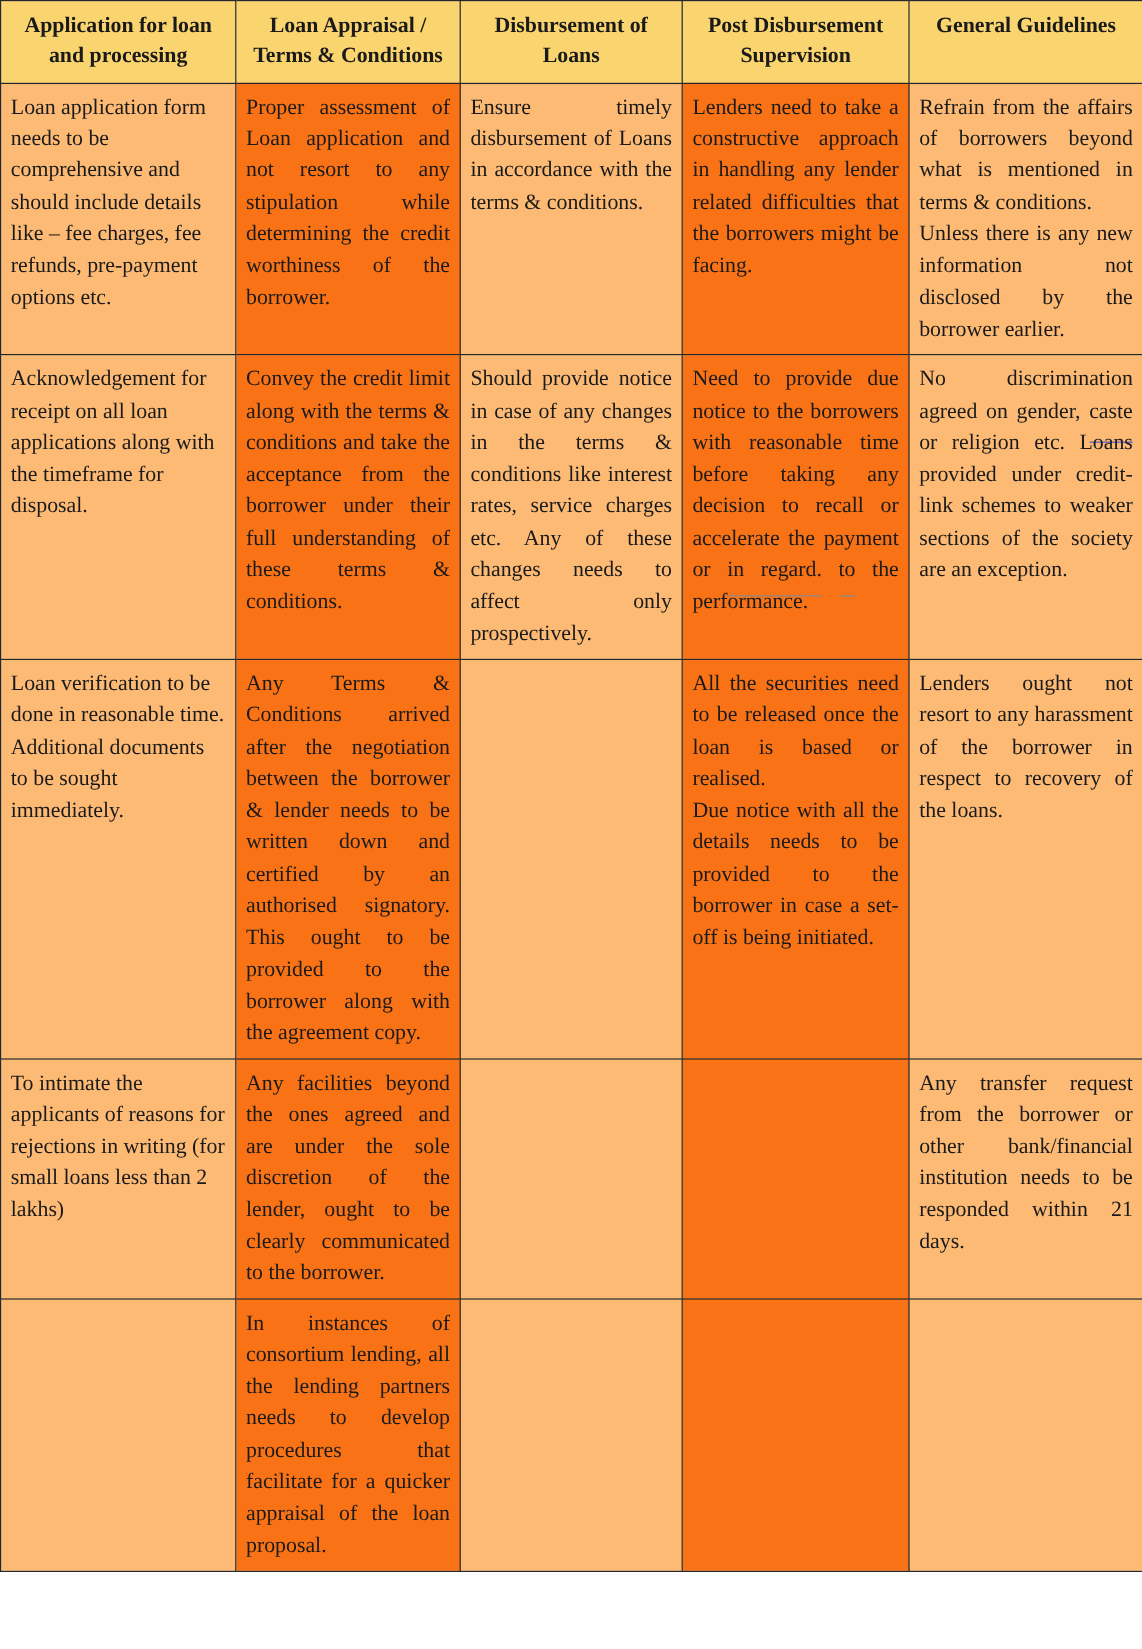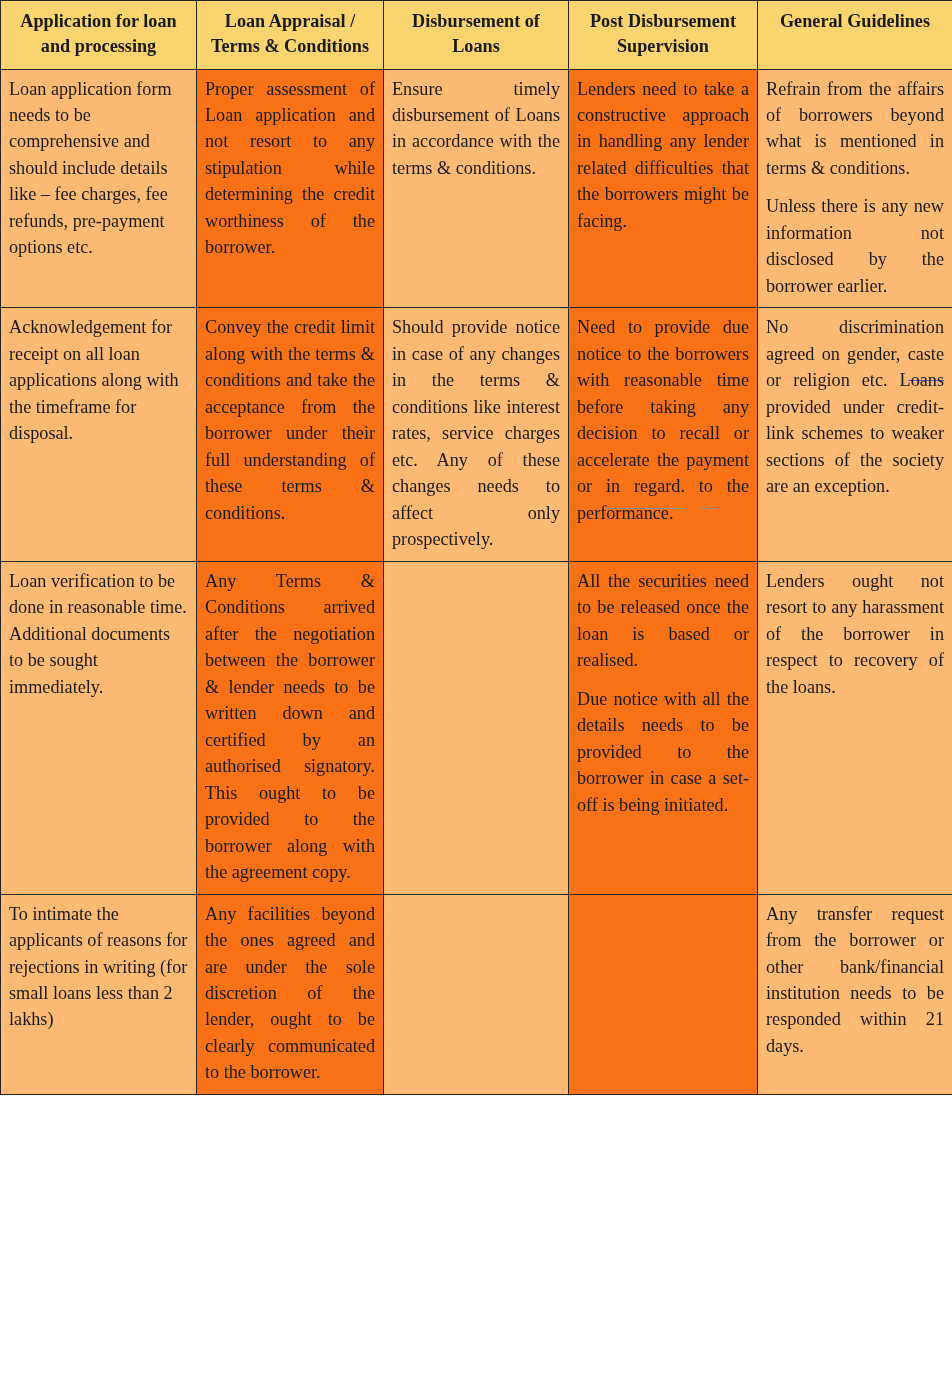--- a/index.html
+++ b/index.html
@@ -49,21 +49,21 @@
 
   
   #guidelines-table tbody td.cream { background: #fdba74; }
   #guidelines-table tbody td.plain { background: #f97316; }
 
   
   .al-left { text-align: left; }
   .al-just { text-align: justify; text-align-last: left; }
 
   .cell-text { margin: 0; }
-  .cell-text + .cell-text { margin-top: 12px; }
+  .cell-text + .cell-text { margin-top: 0; }
 
   
   .sp-blue {
     border-bottom: 1.5px solid #5a5ac8;
     padding-bottom: 16px;
   }
   .sp-grey {
     border-bottom: 1.5px solid #8a8a8a;
     padding-bottom: 12px;
   }
@@ -159,15 +159,32 @@
         <p class="cell-text"></p>
       </td>
       <td class="plain al-just">
         <p class="cell-text"></p>
       </td>
       <td class="cream al-just">
         <p class="cell-text">Any transfer request from the borrower or other bank/financial institution needs to be responded within 21 days.</p>
       </td>
     </tr>
 
+    <tr>
+      <td class="cream al-left">
+        <p class="cell-text"></p>
+      </td>
+      <td class="plain al-just">
+        <p class="cell-text">In instances of consortium lending, all the lending partners needs to develop procedures that facilitate for a quicker appraisal of the loan proposal.</p>
+      </td>
+      <td class="cream al-just">
+        <p class="cell-text"></p>
+      </td>
+      <td class="plain al-just">
+        <p class="cell-text"></p>
+      </td>
+      <td class="cream al-just">
+        <p class="cell-text"></p>
+      </td>
+    </tr>
 
   </tbody>
 </table>
 
 </body></html>

